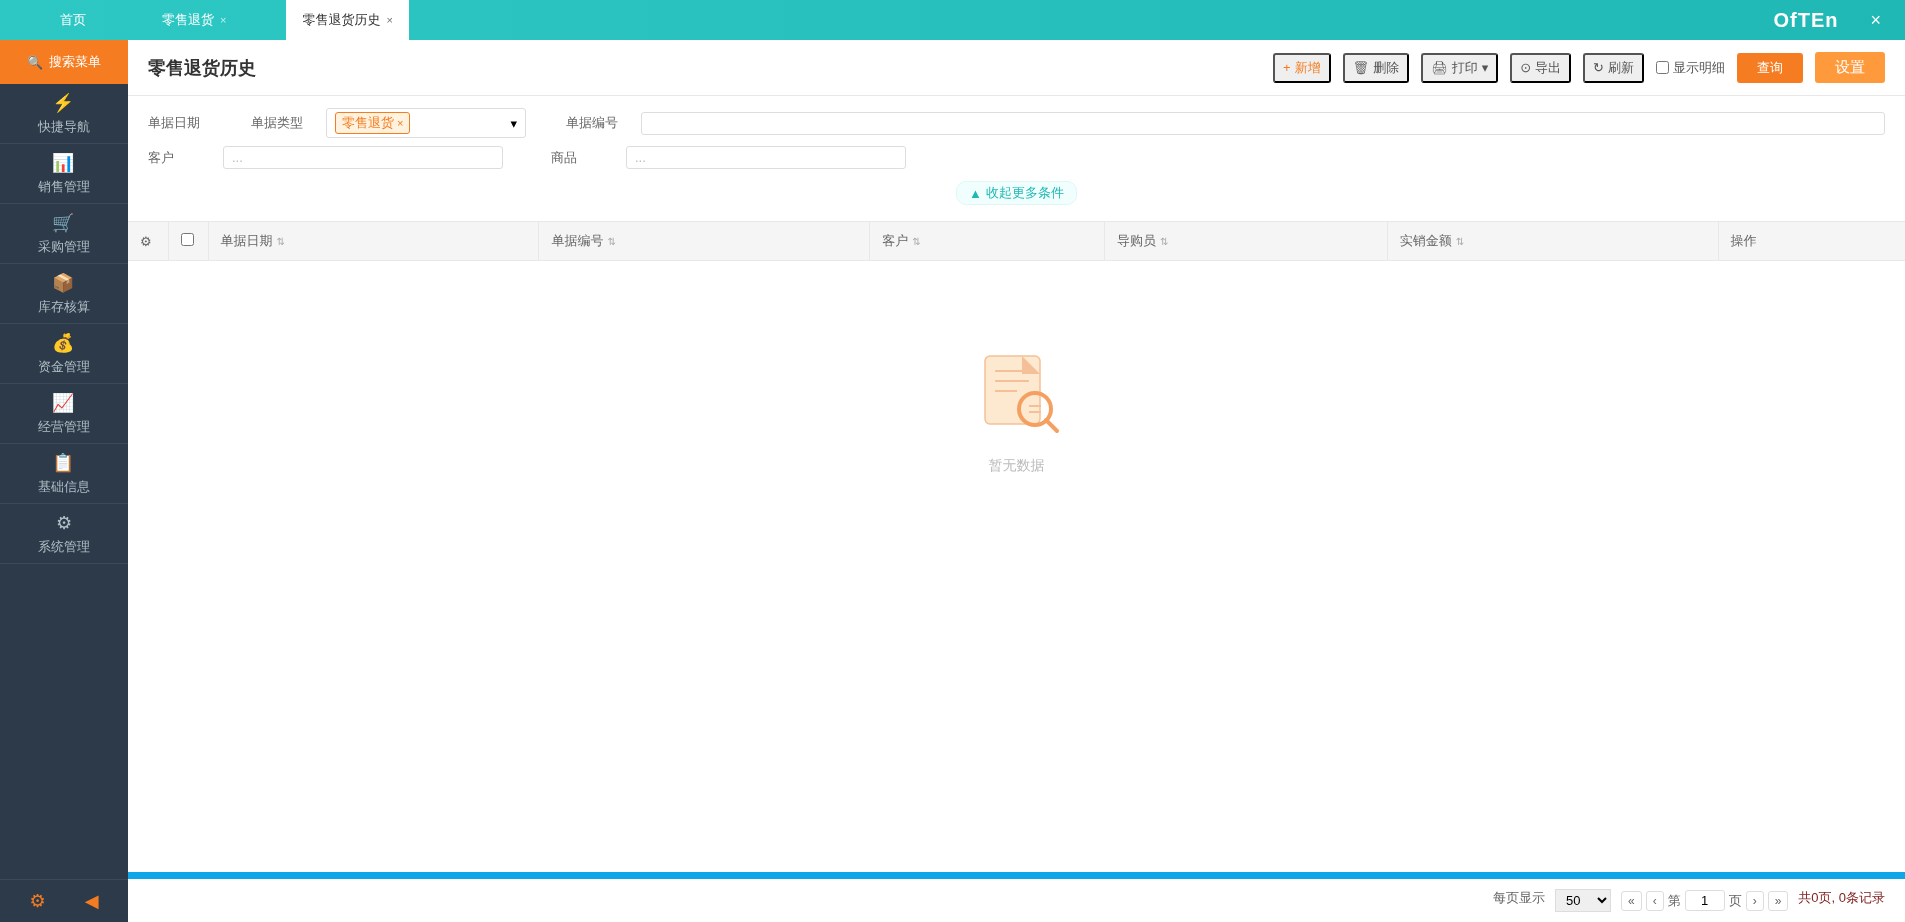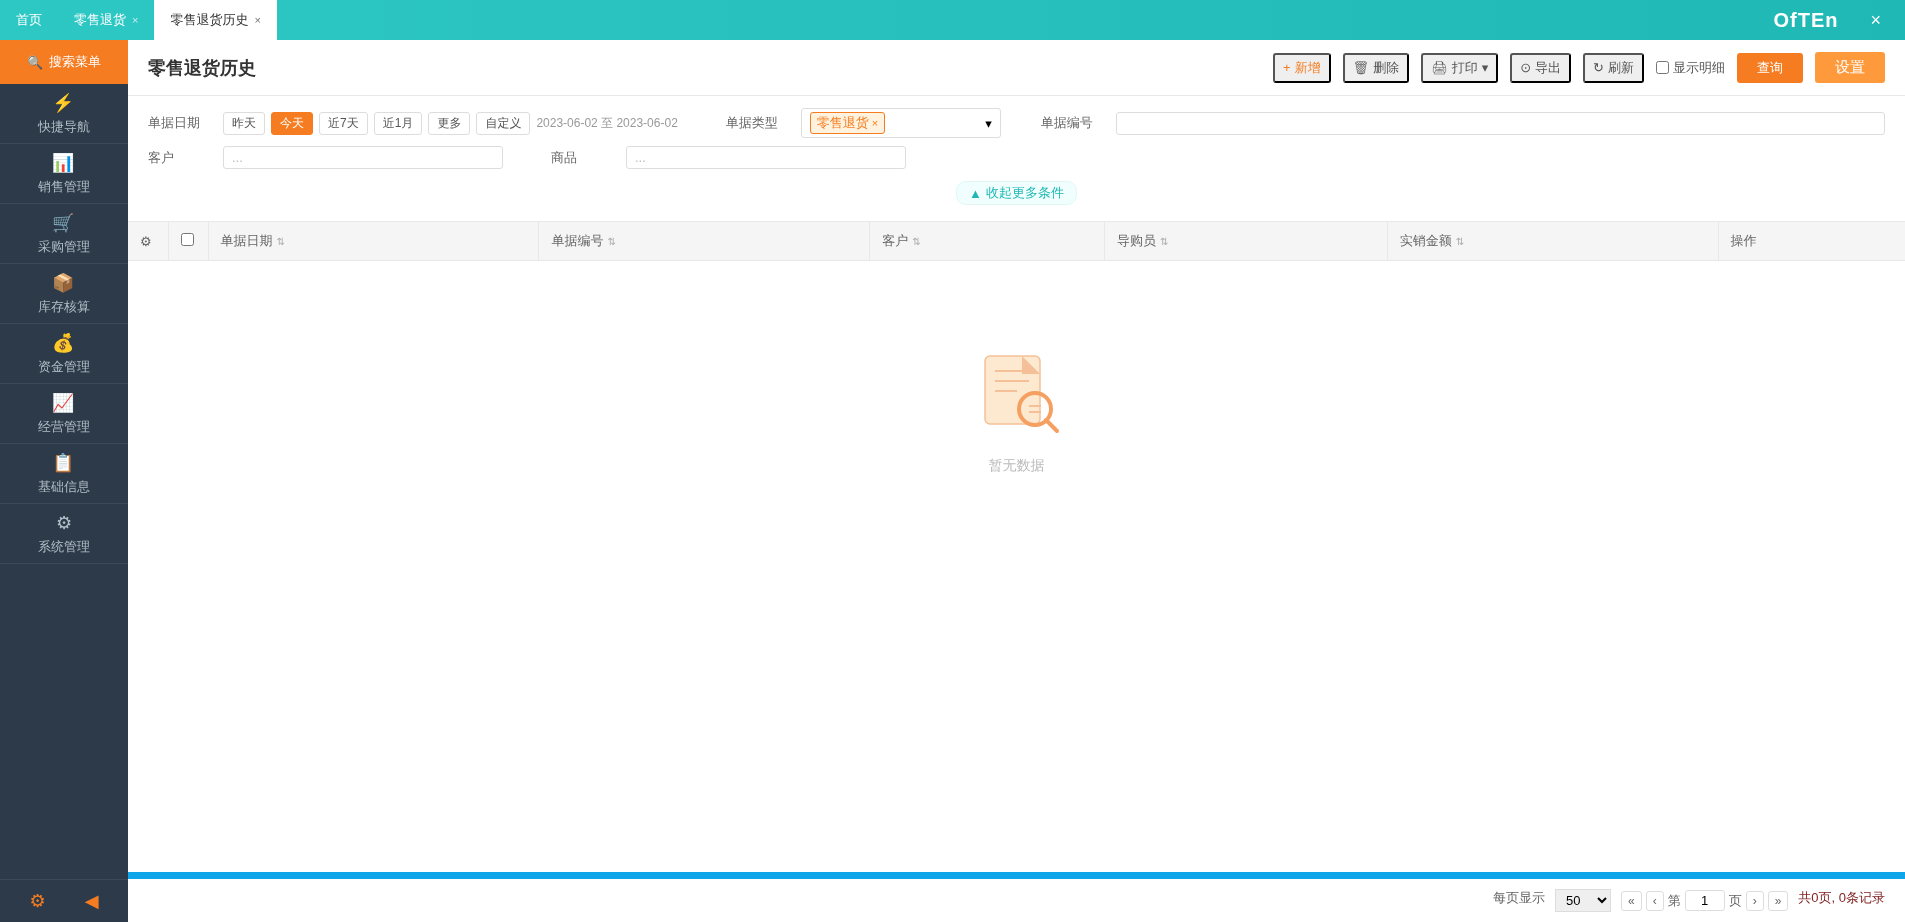--- a/index.html
+++ b/index.html
@@ -23,20 +23,21 @@
     .tab-item {
       height: 100%;
       padding: 0 16px;
       display: flex;
       align-items: center;
       gap: 6px;
       color: white;
       cursor: pointer;
       font-size: 13px;
       white-space: nowrap;
+      margin-left: 44px;
     }
     .tab-item.active {
       background: white;
       color: #333;
     }
     .tab-close {
       font-size: 11px;
       color: inherit;
       opacity: 0.7;
     }
@@ -488,29 +489,20 @@
           <span>显示明细</span>
         </label>
         <button class="btn-query">查询</button>
         <button class="btn-set">设置</button>
       </div>
     </div>
 
     <div class="filter-area">
       <div class="filter-row">
         <span class="filter-label">单据日期</span>
-        <div class="filter-date-group">
-          <button class="date-btn">昨天</button>
-          <button class="date-btn active">今天</button>
-          <button class="date-btn">近7天</button>
-          <button class="date-btn">近1月</button>
-          <button class="date-btn">更多</button>
-          <button class="date-btn">自定义</button>
-          <span class="date-range">2023-06-02 至 2023-06-02</span>
-        </div>
         <span class="filter-label" style="margin-left:28px">单据类型</span>
         <div class="type-select">
           <div class="type-tag">
             <span>零售退货</span>
             <span class="type-tag-x">×</span>
           </div>
           <span style="flex:1"></span>
           <span>▾</span>
         </div>
         <span class="order-num-label" style="margin-left:20px">单据编号</span>

